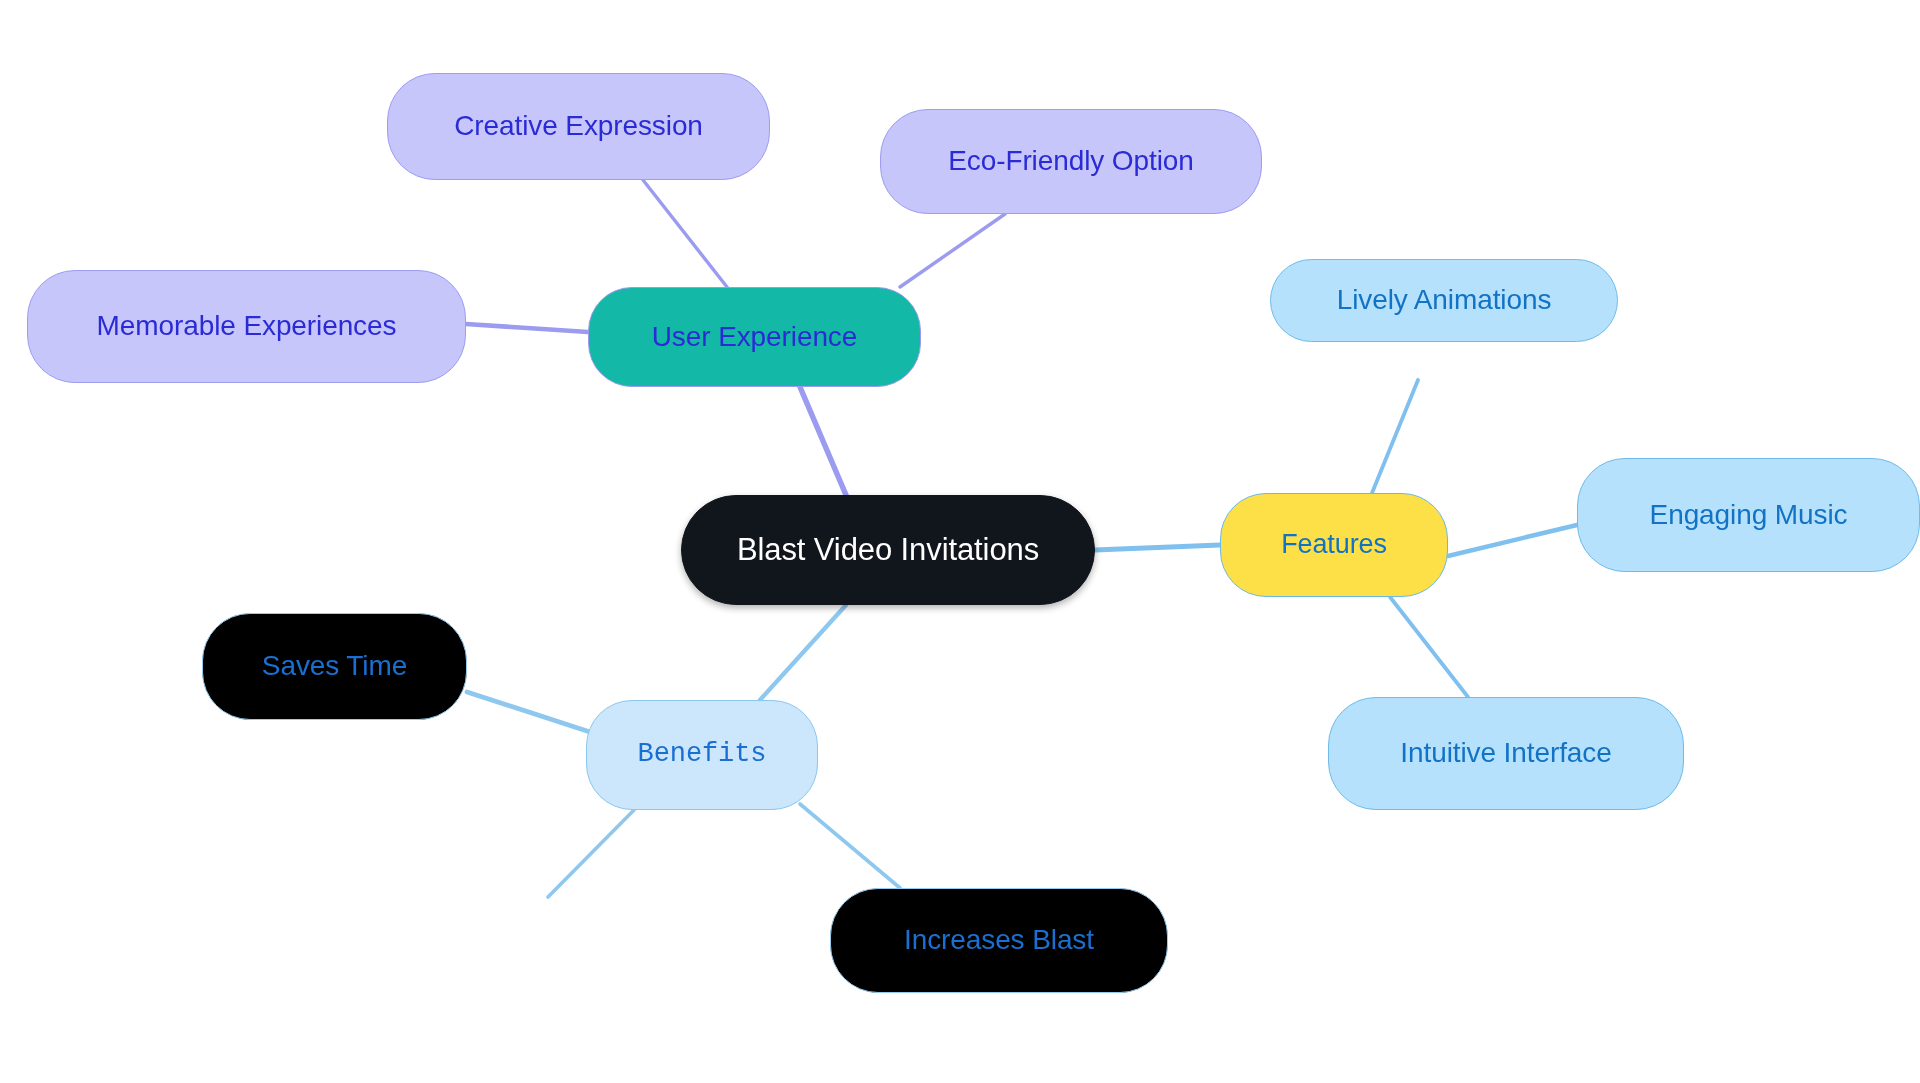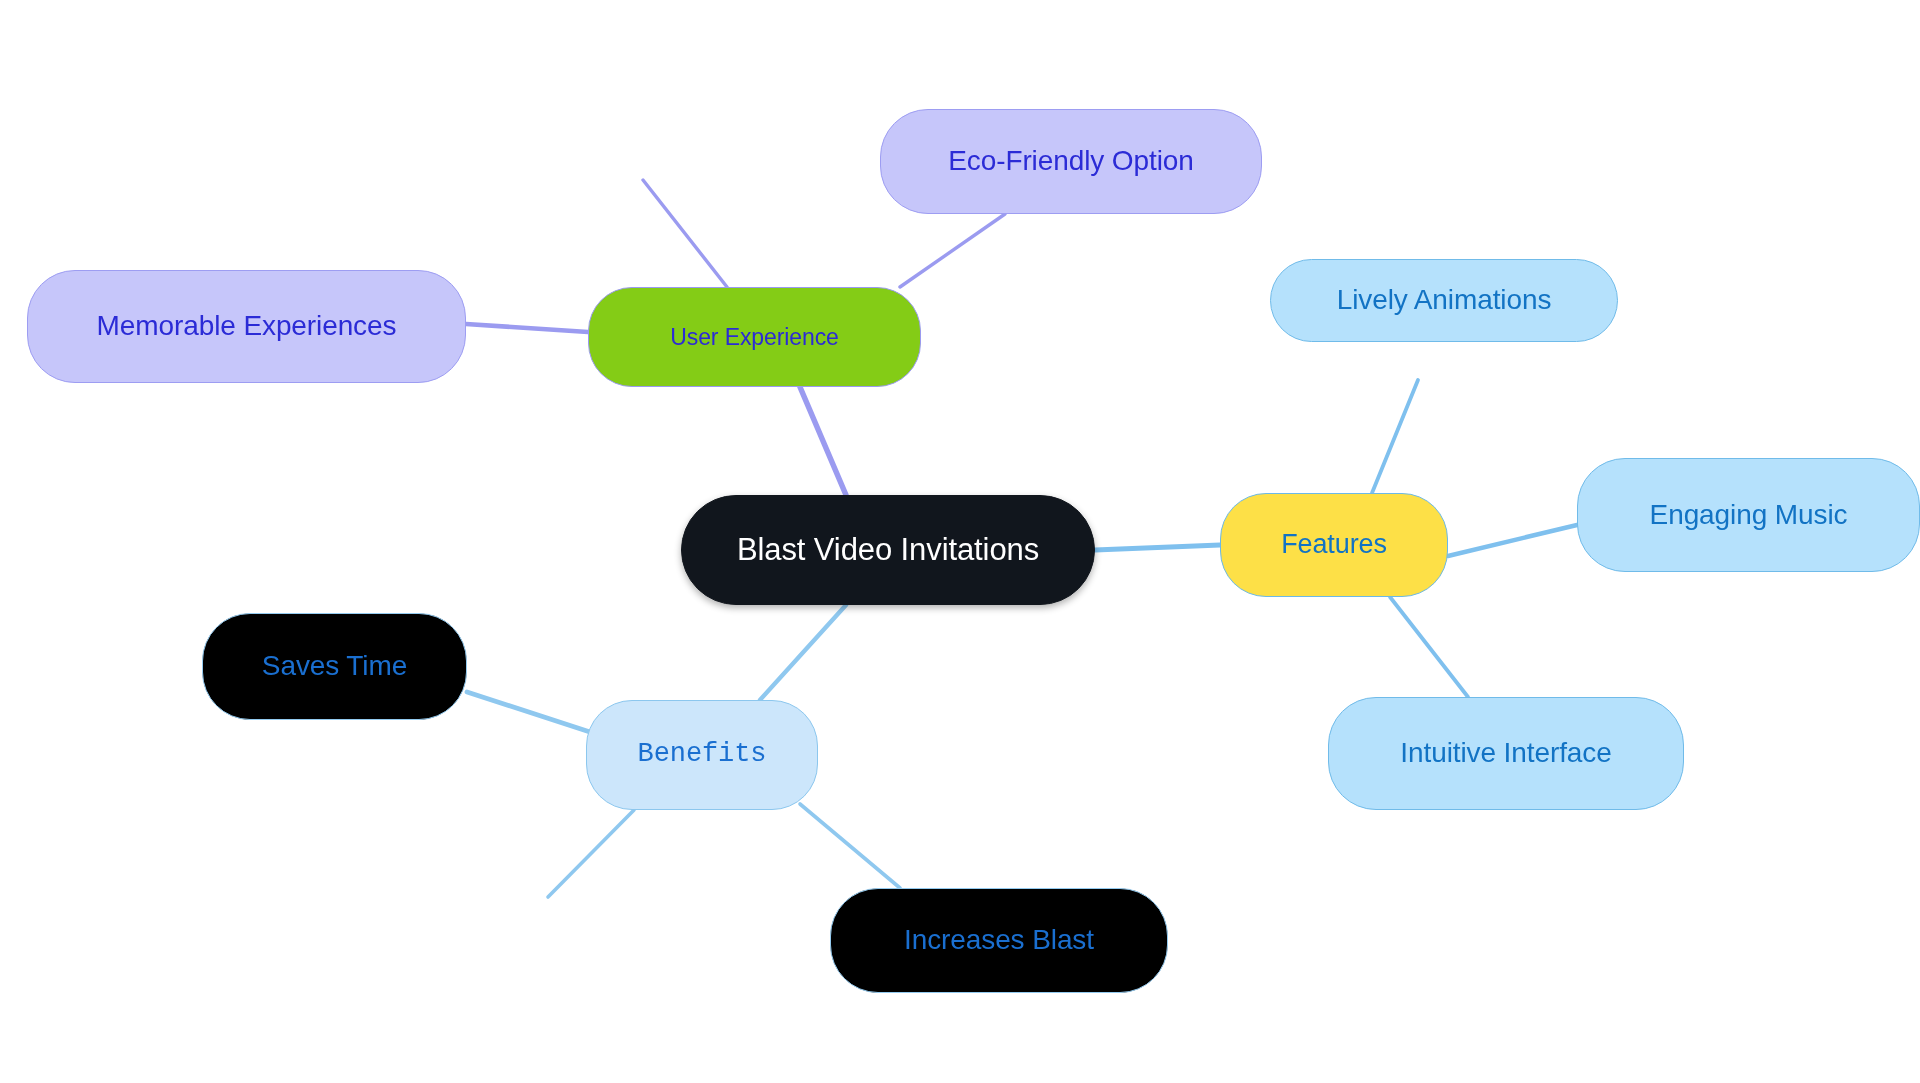--- a/index.html
+++ b/index.html
@@ -49,25 +49,25 @@
   .node.root {
     background: #11161d;
     border-color: #11161d;
     color: #ffffff;
     border-radius: 56px;
     font-size: 31px;
     box-shadow: 0 3px 7px rgba(0,0,0,0.30);
   }
   
   .node.branch-purple {
-    background: #84cc16;
+    background: #14b8a6;
     border-color: #9a9af0;
     color: #2b2bd6;
     border-radius: 44px;
-    font-size: 23px;
+    font-size: 28px;
   }
   .node.leaf-purple {
     background: #c6c6fa;
     border-color: #9d9df2;
     color: #2b2bd6;
     border-radius: 48px;
     font-size: 28px;
   }
   
   .node.branch-blue {
@@ -121,20 +121,23 @@
     </svg>
 
   <div class="node root" style="left: 681px; top: 495px; width: 414px; height: 110px;">
     <span class="label">Blast Video Invitations</span>
   </div>
 
   <div class="node branch-purple" style="left: 588px; top: 287px; width: 333px; height: 100px;">
     <span class="label">User Experience</span>
   </div>
 
+  <div class="node leaf-purple" style="left: 387px; top: 73px; width: 383px; height: 107px;">
+    <span class="label">Creative Expression</span>
+  </div>
 
   <div class="node leaf-purple" style="left: 880px; top: 109px; width: 382px; height: 105px;">
     <span class="label">Eco-Friendly Option</span>
   </div>
 
   <div class="node leaf-purple" style="left: 27px; top: 270px; width: 439px; height: 113px;">
     <span class="label">Memorable Experiences</span>
   </div>
 
   <div class="node branch-blue" style="left: 1220px; top: 493px; width: 228px; height: 104px;">

